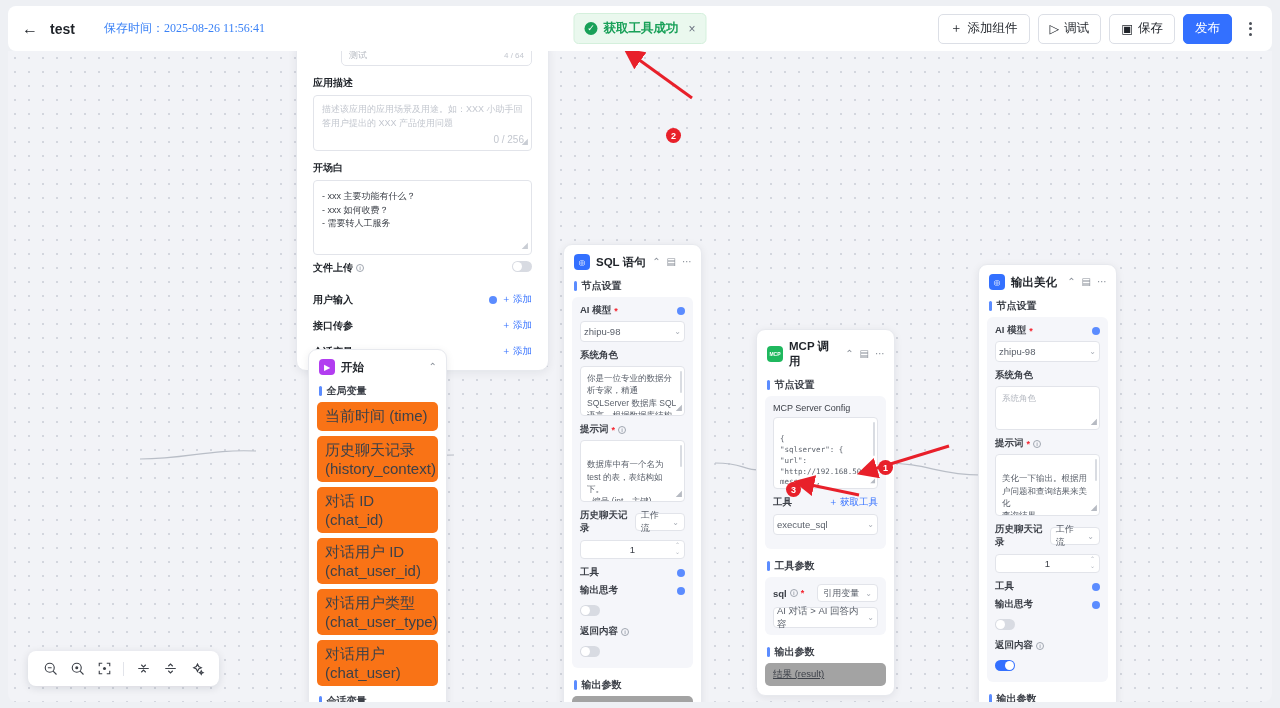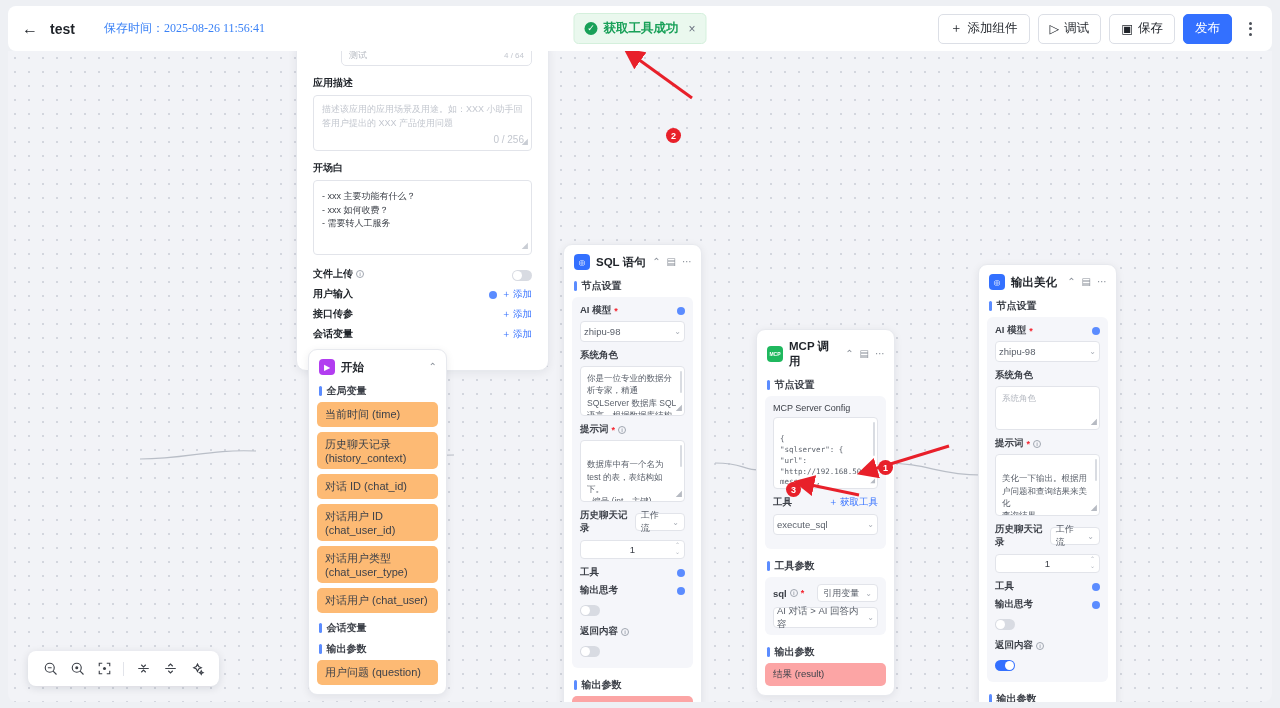--- a/index.html
+++ b/index.html
@@ -197,22 +197,22 @@
     width: 20px; height: 11px; border-radius: 6px; background: #d8dbe2; position: relative;
     display: inline-block;
   }
   .toggle::after {
     content: ""; position: absolute; left: 1px; top: 1px; width: 9px; height: 9px;
     border-radius: 50%; background: #fff;
   }
   .toggle.on { background: #3370ff; }
   .toggle.on::after { left: 10px; }
   .param {
-    background: #fca5a5; border-radius: 5px; font-size: 9.5px; color: #3d4149;
-    padding: 5px 8px; margin: 0 8px 5px 8px;
+    background: #a3a3a3; border-radius: 5px; font-size: 9.5px; color: #3d4149;
+    padding: 5px 8px; margin: 0 8px 5px 8px; text-decoration: underline;
   }
   .link-add {
     font-size: 9.5px; color: #3370ff; cursor: pointer; display: inline-flex;
     align-items: center; gap: 2px;
   }
 
   
   .panel {
     position: absolute; left: 288px; top: -12px;
     width: 253px; height: 332px;
@@ -231,30 +231,30 @@
   .p-label { font-size: 10px; color: #1f2329; font-weight: 700; margin: 10px 0 5px; }
   .p-box {
     border: 1px solid #e2e4ea; border-radius: 4px; position: relative;
     padding: 7px 8px; font-size: 9px; line-height: 1.5;
   }
   .p-box.ph { color: #c3c7cf; }
   .p-box .cnt { position: absolute; right: 7px; bottom: 3px; font-size: 10px; color: #c3c7cf; }
   .p-box .resize { position: absolute; right: 3px; bottom: 2px; color: #c9cdd4; font-size: 8px; }
   .p-box .greet { color: #3d4149; }
   .p-row {
-    display: flex; align-items: flex-end; justify-content: space-between;
-    height: 26px; 
+    display: flex; align-items: flex-start; justify-content: space-between;
+    height: 26px; margin-top: 6px;
   }
   .p-row .lbl { font-size: 10px; color: #1f2329; font-weight: 600; display: flex; align-items: center; gap: 3px;}
   .p-row .right { display: flex; align-items: center; gap: 5px; }
 
   
   .start-node { left: 300px; top: 298px; width: 139px; }
   .var-item {
-    background: #fdba74; border-radius: 5px; font-size: 11px; color: #3d4149;
+    background: #f97316; border-radius: 5px; font-size: 15px; color: #3d4149;
     padding: 5px 8px; margin: 0 8px 5px 8px;
   }
 
   
   .anno { position: absolute; pointer-events: none; z-index: 30; }
   .badge {
     position: absolute; width: 15px; height: 15px; border-radius: 50%;
     background: #e8202a; color: #fff; font-size: 9px; font-weight: 700;
     display: flex; align-items: center; justify-content: center;
     z-index: 31;

